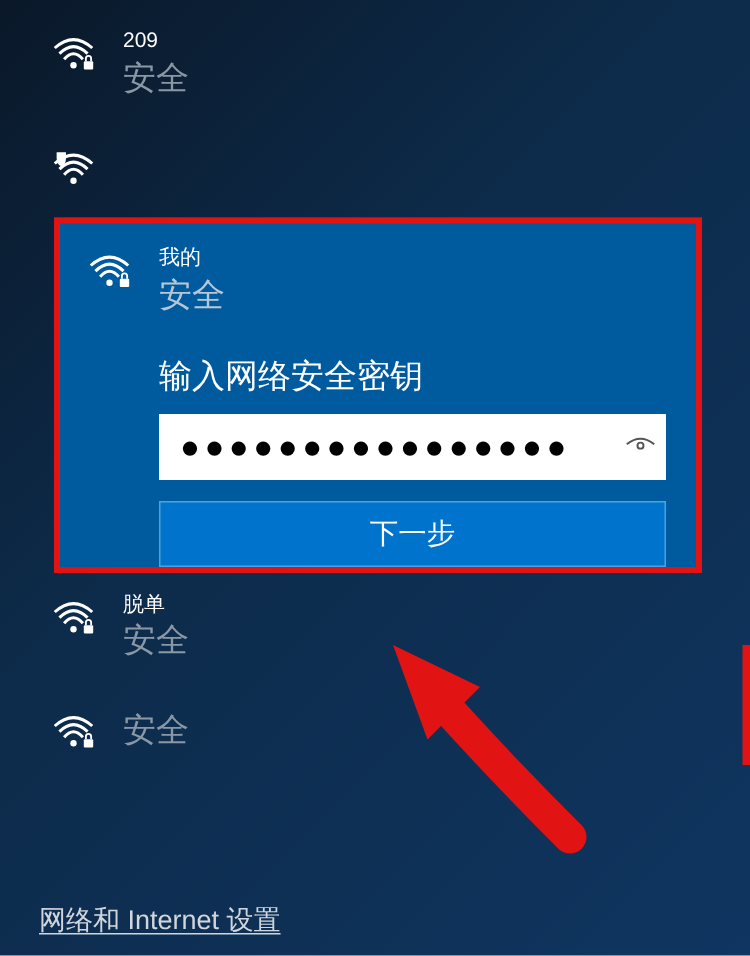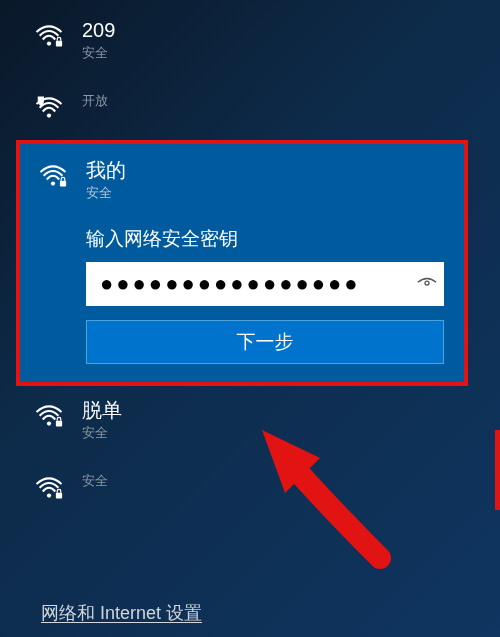--- a/index.html
+++ b/index.html
@@ -26,41 +26,41 @@
       width: 30px;
       height: 30px;
       margin-top: 4px;
       flex: 0 0 30px;
     }
     .wifi-icon svg { display: block; }
     .wifi-text {
       margin-left: 18px;
     }
     .ssid {
-      font-size: 20px;
+      font-size: 14px;
       color: #ffffff;
       line-height: 1.2;
     }
     .status {
-      font-size: 13px;
+      font-size: 22px;
       color: #8a98a6;
       margin-top: 2px;
     }
     .expanded {
       background: #005a9e;
-      padding-bottom: 18px;
       border: 4px solid #e11313;
       margin-right: 8px;
       position: relative;
+      margin-left: 20px;
     }
     .expanded .wifi-item { padding-top: 14px; padding-bottom: 10px; }
     .expanded .status { color: #b8c7d6; }
     .key-prompt {
       margin-left: 66px;
-      font-size: 19px;
+      font-size: 22px;
       color: #ffffff;
       margin-top: 14px;
       margin-bottom: 10px;
     }
     .key-row {
       display: flex;
       align-items: center;
       margin-left: 66px;
       margin-right: 20px;
     }
@@ -103,21 +103,21 @@
       color: #fff;
       font-size: 19px;
       display: flex;
       align-items: center;
       justify-content: center;
       cursor: pointer;
     }
     .footer-link {
       position: absolute;
       bottom: 12px;
-      left: 41px;
+      left: 26px;
       font-size: 18px;
       color: #d0d6dc;
       text-decoration: underline;
       text-underline-offset: 3px;
     }
     .arrow-annotation {
       position: absolute;
       left: 230px;
       top: 408px;
       pointer-events: none;
@@ -157,21 +157,20 @@
     <span class="wifi-icon">
       <svg viewBox="0 0 24 24" width="30" height="30">
         <path d="M2 8 Q12 -1 22 8" stroke="#fff" stroke-width="1.6" fill="none"></path>
         <path d="M4.5 11 Q12 3.5 19.5 11" stroke="#fff" stroke-width="1.6" fill="none"></path>
         <path d="M7 14 Q12 8 17 14" stroke="#fff" stroke-width="1.6" fill="none"></path>
         <circle cx="12" cy="17.2" r="1.7" fill="#fff"></circle>
         <path d="M3 2 L8 2 L8 5 Q8 8.5 5.5 9.5 Q3 8.5 3 5 Z" fill="#fff"></path>
       </svg>
     </span>
     <div class="wifi-text">
-      <div class="status">开放</div>
     </div>
   </div>
 
   <div class="expanded">
     <div class="wifi-item">
       <span class="wifi-icon">
         <svg viewBox="0 0 24 24" width="30" height="30">
           <path d="M2 8 Q12 -1 22 8" stroke="#fff" stroke-width="1.6" fill="none"></path>
           <path d="M4.5 11 Q12 3.5 19.5 11" stroke="#fff" stroke-width="1.6" fill="none"></path>
           <path d="M7 14 Q12 8 17 14" stroke="#fff" stroke-width="1.6" fill="none"></path>

